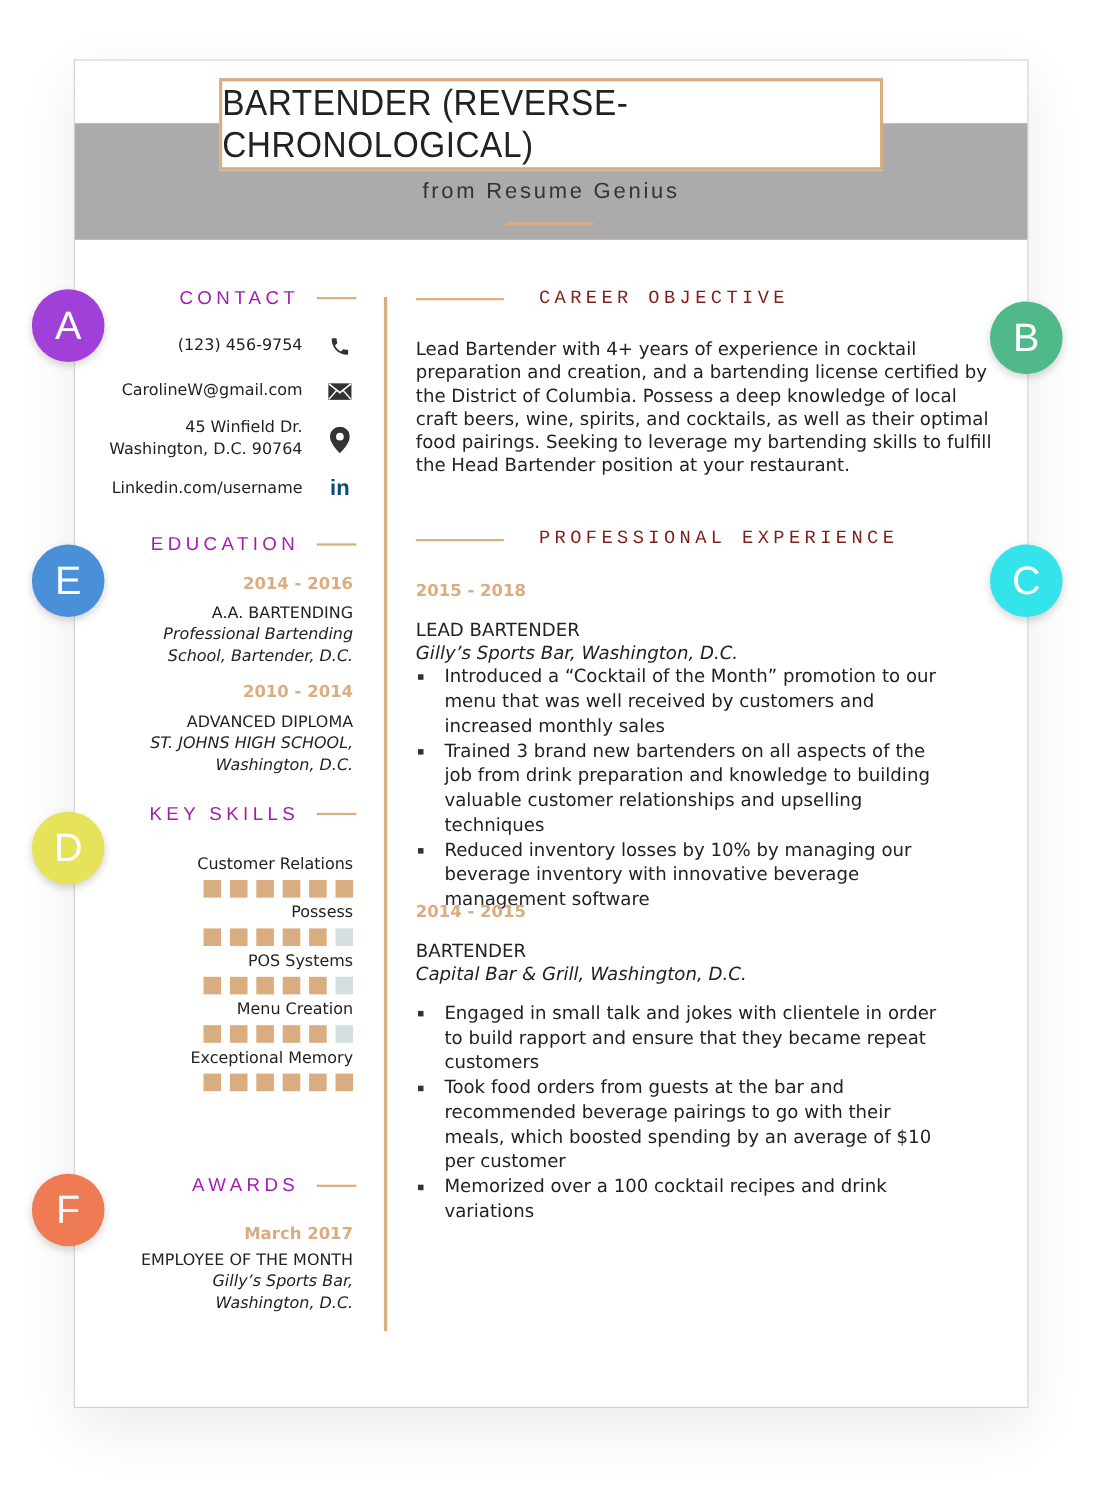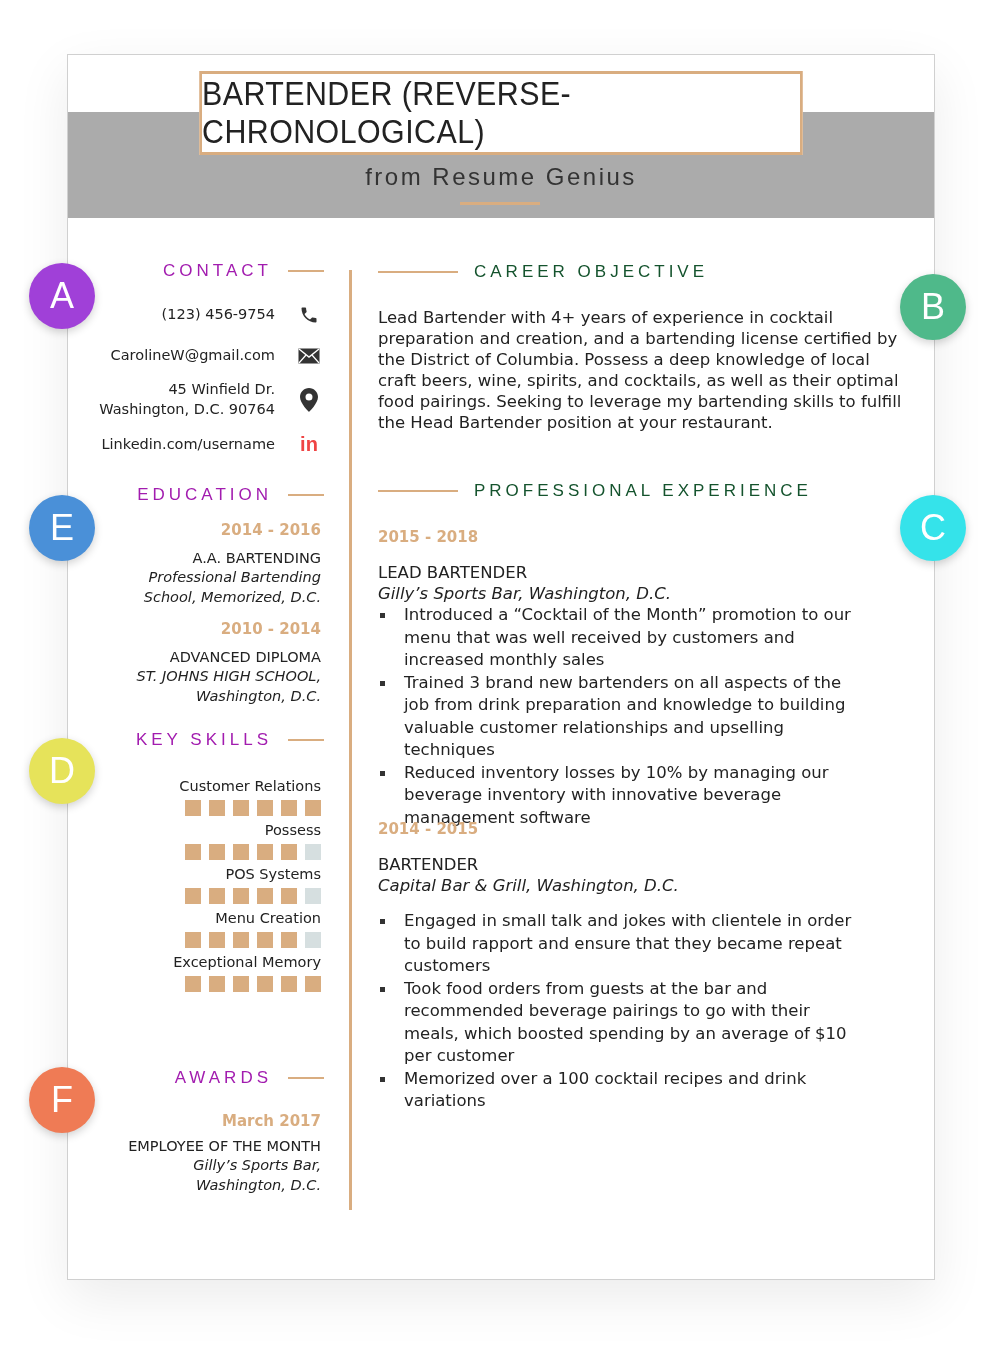--- a/index.html
+++ b/index.html
@@ -17,34 +17,34 @@
   }
   .title-box {
     position: absolute; left: 105px; top: 16px; width: 650px; height: 78px;
     border: 3px solid #d9ad80; background: #fff;
     display: flex; align-items: center; justify-content: center;
     font-family: "Liberation Sans", sans-serif; font-size: 33px; letter-spacing: 0.5px; color: #222;
     transform: scaleX(0.92);
   }
   .subtitle {
     position: absolute; left: 0; top: 108px; width: 866px; text-align: center;
-    font-family: "Liberation Sans", sans-serif; font-size: 24px; letter-spacing: 2.5px; color: #333;
+    font-family: "Liberation Sans", sans-serif; font-size: 20px; letter-spacing: 2.5px; color: #333;
   }
   .sub-rule { position: absolute; left: 392px; top: 147px; width: 80px; height: 3px; background: #d9ad80; }
 
   .vline { position: absolute; left: 281px; top: 215px; width: 3px; height: 940px; background: #d9ad80; }
 
   .sec-head-left {
     position: absolute; right: 610px; font-size: 17px; letter-spacing: 4px; color: #a21caf;
     font-family: "Liberation Sans", sans-serif; display: flex; align-items: center;
   }
   .sec-head-left .rule { width: 36px; height: 2px; background: #d9ad80; margin-left: 16px; }
   .sec-head-right {
-    position: absolute; left: 310px; font-size: 17px; letter-spacing: 4px; color: #14532d;
-    font-family: Liberation Sans, sans-serif; display: flex; align-items: center;
+    position: absolute; left: 310px; font-size: 17px; letter-spacing: 4px; color: #7f1d1d;
+    font-family: Liberation Mono, monospace; display: flex; align-items: center; gap: 16px;
   }
   .sec-head-right .rule { width: 80px; height: 2px; background: #d9ad80; margin-right: 16px; }
 
   .left { position: absolute; right: 613px; text-align: right; font-size: 14.5px; line-height: 19.5px; color: #222; }
   .contact-row { position: absolute; right: 613px; display: flex; align-items: center; justify-content: flex-end; font-size: 14.5px; line-height: 19.5px; }
   .contact-row .txt { text-align: right; }
   .contact-row .ico { width: 24px; margin-left: 22px; display: flex; justify-content: center; align-items: center; }
 
   .date { font-weight: bold; color: #d9ad80; font-size: 15px; }
   .ital { font-style: italic; }
@@ -105,32 +105,32 @@
       <span>Washington, D.C. 90764</span>
     </span>
     <span class="ico">
       <svg width="18" height="24" viewBox="0 0 18 24">
           <path fill="#333" d="M9 0C4 0 0 4 0 9c0 6.5 9 15 9 15s9-8.5 9-15C18 4 14 0 9 0zm0 12.5a3.5 3.5 0 1 1 0-7 3.5 3.5 0 0 1 0 7z"></path>
         </svg>
     </span>
   </div>
   <div class="contact-row" style="top:380px;">
     <span class="txt">Linkedin.com/username</span>
-    <span class="ico" style="font-weight:bold;font-size:20px;color:#ef4444;font-family:'Liberation Sans',sans-serif;">in</span>
+    <span class="ico" style="font-weight:bold;font-size:20px;color:#0c4a6e;font-family:'Liberation Sans',sans-serif;">in</span>
   </div>
 
   <div class="sec-head-left" style="top:430px;">
     <span>EDUCATION</span>
       <span class="rule"></span>
   </div>
   <div class="left" style="top:466px;">
     <div class="date">2014 - 2016</div>
     <div style="margin-top:8px;">A.A. BARTENDING</div>
     <div class="ital">Professional Bartending</div>
-    <div class="ital">School, Memorized, D.C.</div>
+    <div class="ital">School, Bartender, D.C.</div>
   </div>
   <div class="left" style="top:565px;">
     <div class="date">2010 - 2014</div>
     <div style="margin-top:8px;">ADVANCED DIPLOMA</div>
     <div class="ital">ST. JOHNS HIGH SCHOOL,</div>
     <div class="ital">Washington, D.C.</div>
   </div>
 
   <div class="sec-head-left" style="top:675px;">
     <span>KEY SKILLS</span>

